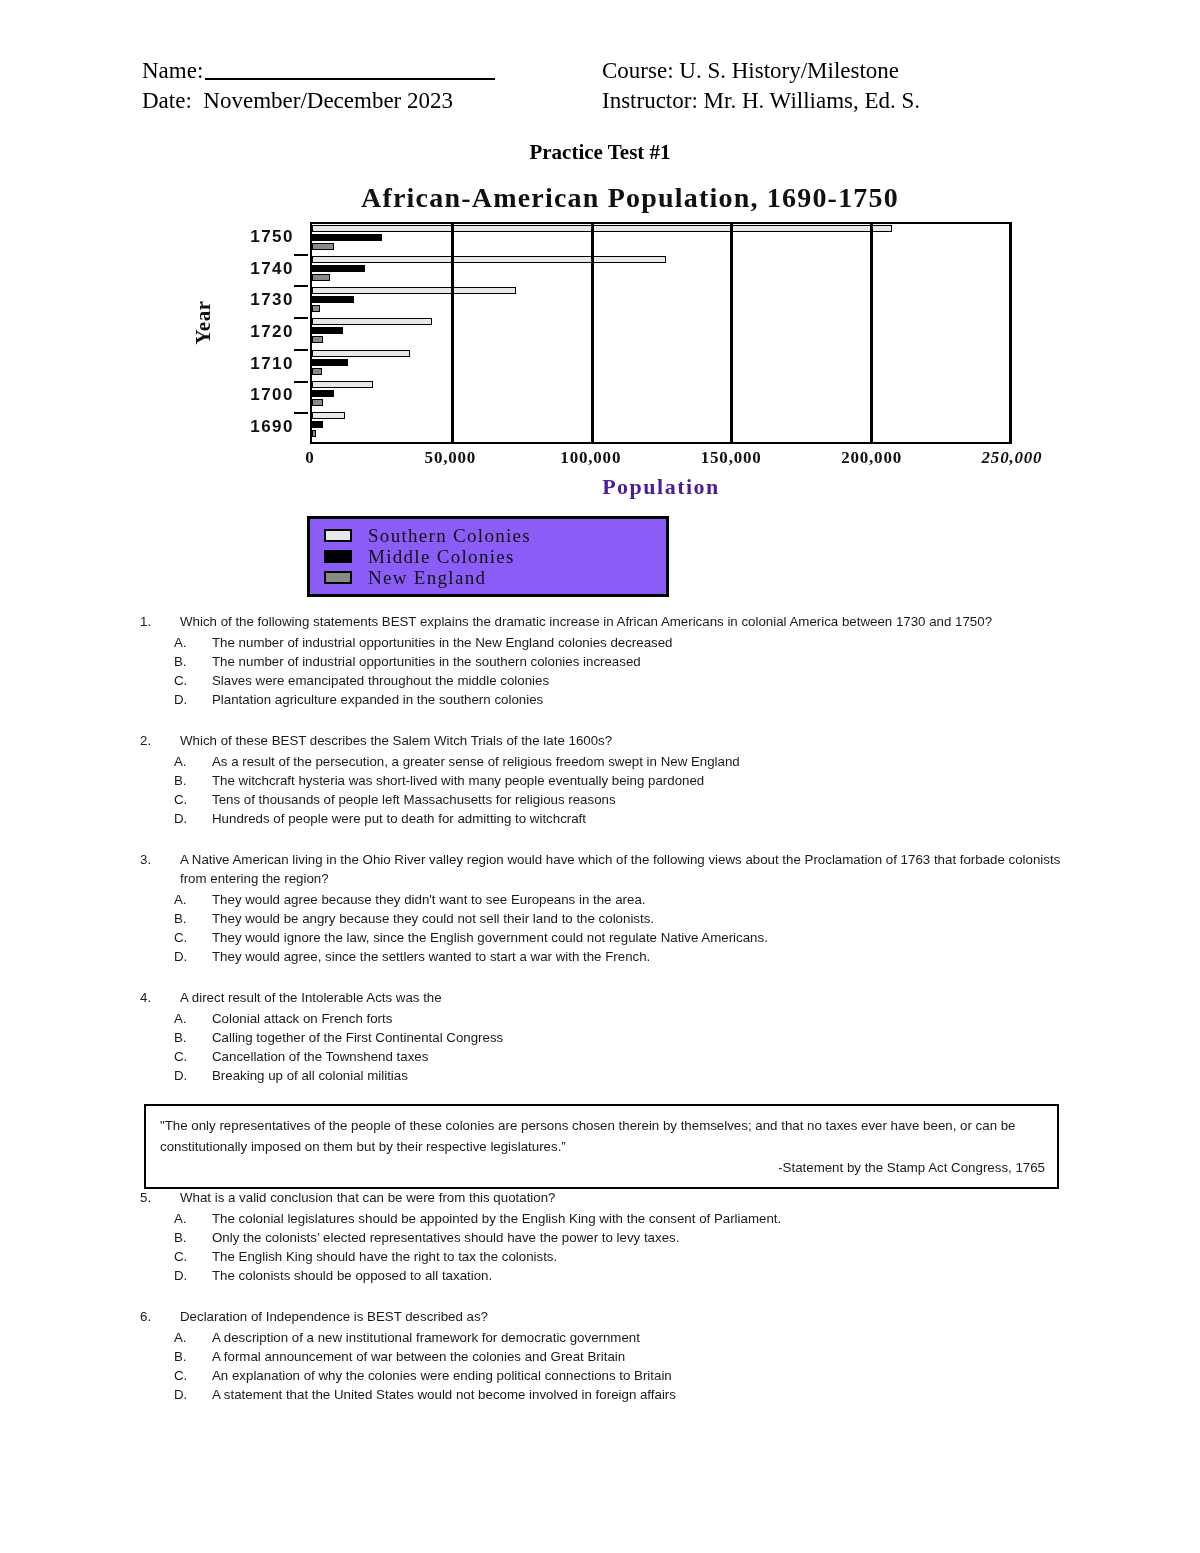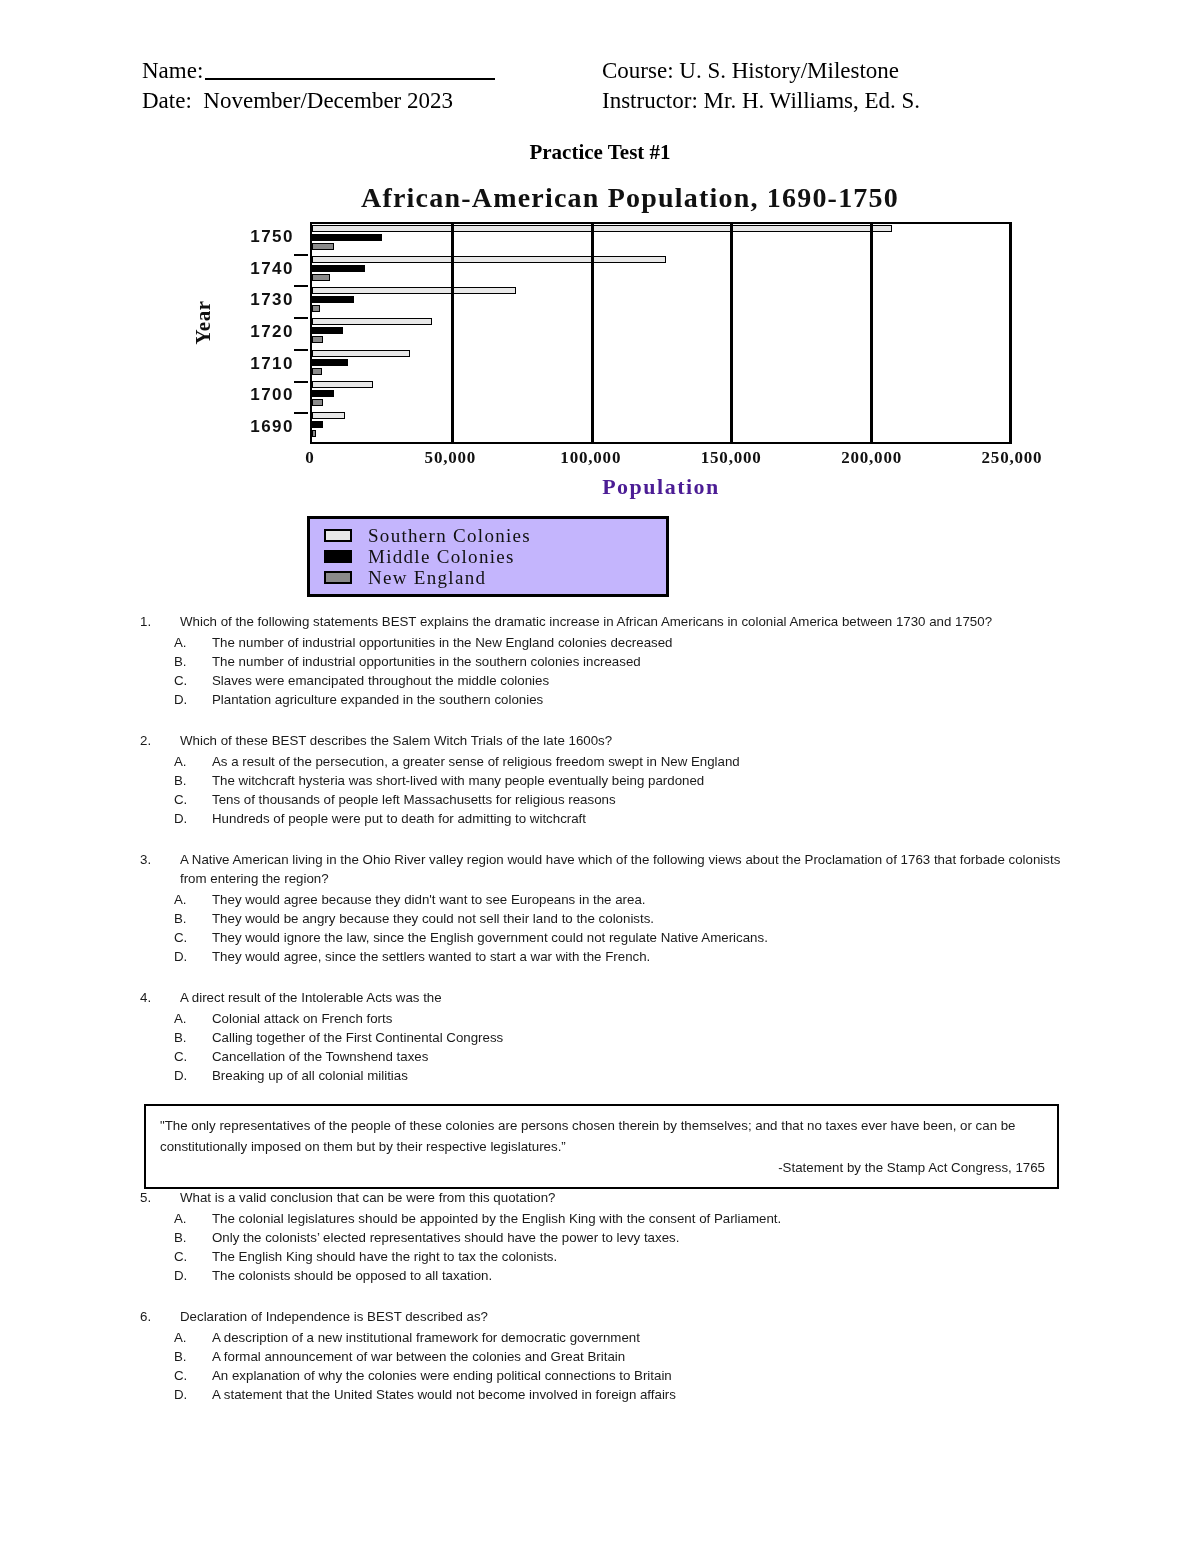--- a/index.html
+++ b/index.html
@@ -188,21 +188,21 @@
 
   
   .legend {
     position: absolute;
     left: 307px;
     top: 516px;
     width: 362px;
     border: 3px solid #000;
     padding: 6px 2px 6px 14px;
     box-sizing: border-box;
-    background: #c4b5fd;
+    background: #8b5cf6;
   }
   .legend-row {
     display: flex;
     align-items: center;
     height: 21px;
   }
   .legend-swatch {
     width: 28px;
     height: 13px;
     border: 2px solid #000;
@@ -370,21 +370,21 @@
           <div class="gridline" style="left: 40%;"></div>
           <div class="gridline" style="left: 60%;"></div>
           <div class="gridline" style="left: 80%;"></div>
         </div>
       <div class="x-ticklabels">
           <div class="x-tick" style="left: 0%;">0</div>
           <div class="x-tick" style="left: 20%;">50,000</div>
           <div class="x-tick" style="left: 40%;">100,000</div>
           <div class="x-tick" style="left: 60%;">150,000</div>
           <div class="x-tick" style="left: 80%;">200,000</div>
-          <div class="x-tick" style="left: 100%;">250,000</div>
+          <div class="x-tick" style="left: 100%; font-style: italic;">250,000</div>
         </div>
       <div class="x-axis-title">Population</div>
     </div>
   </div>
 
   <div class="legend">
       <div class="legend-row">
         <span class="legend-swatch" style="background: rgb(232, 232, 232);"></span>
         <span class="legend-label">Southern Colonies</span>
       </div>

